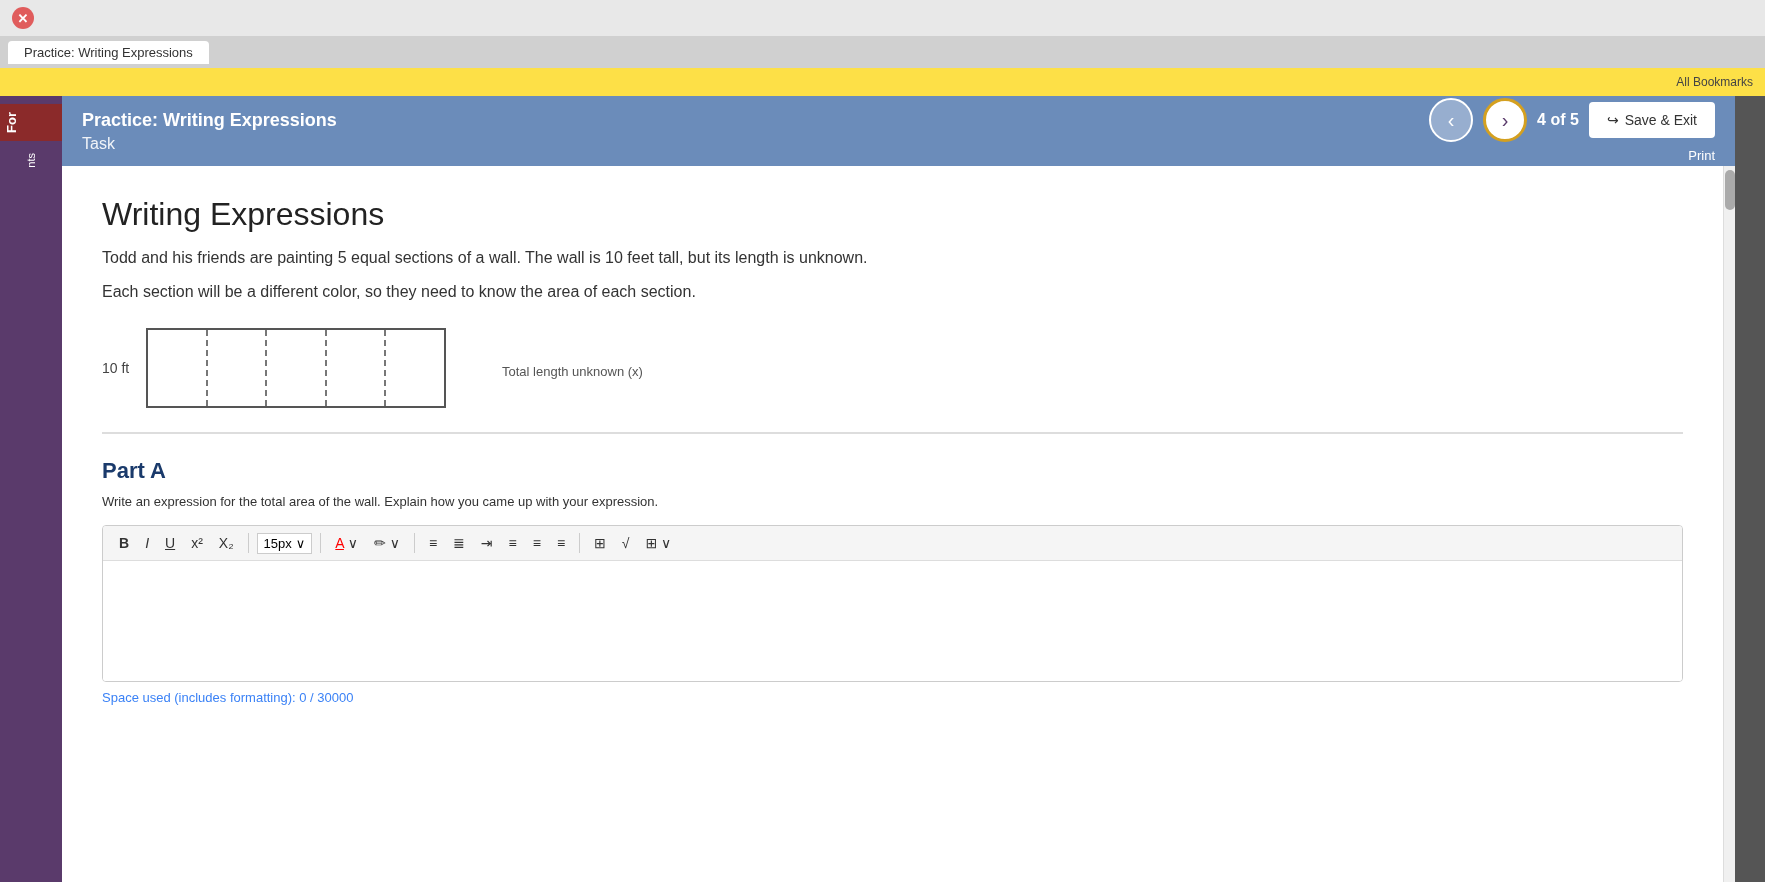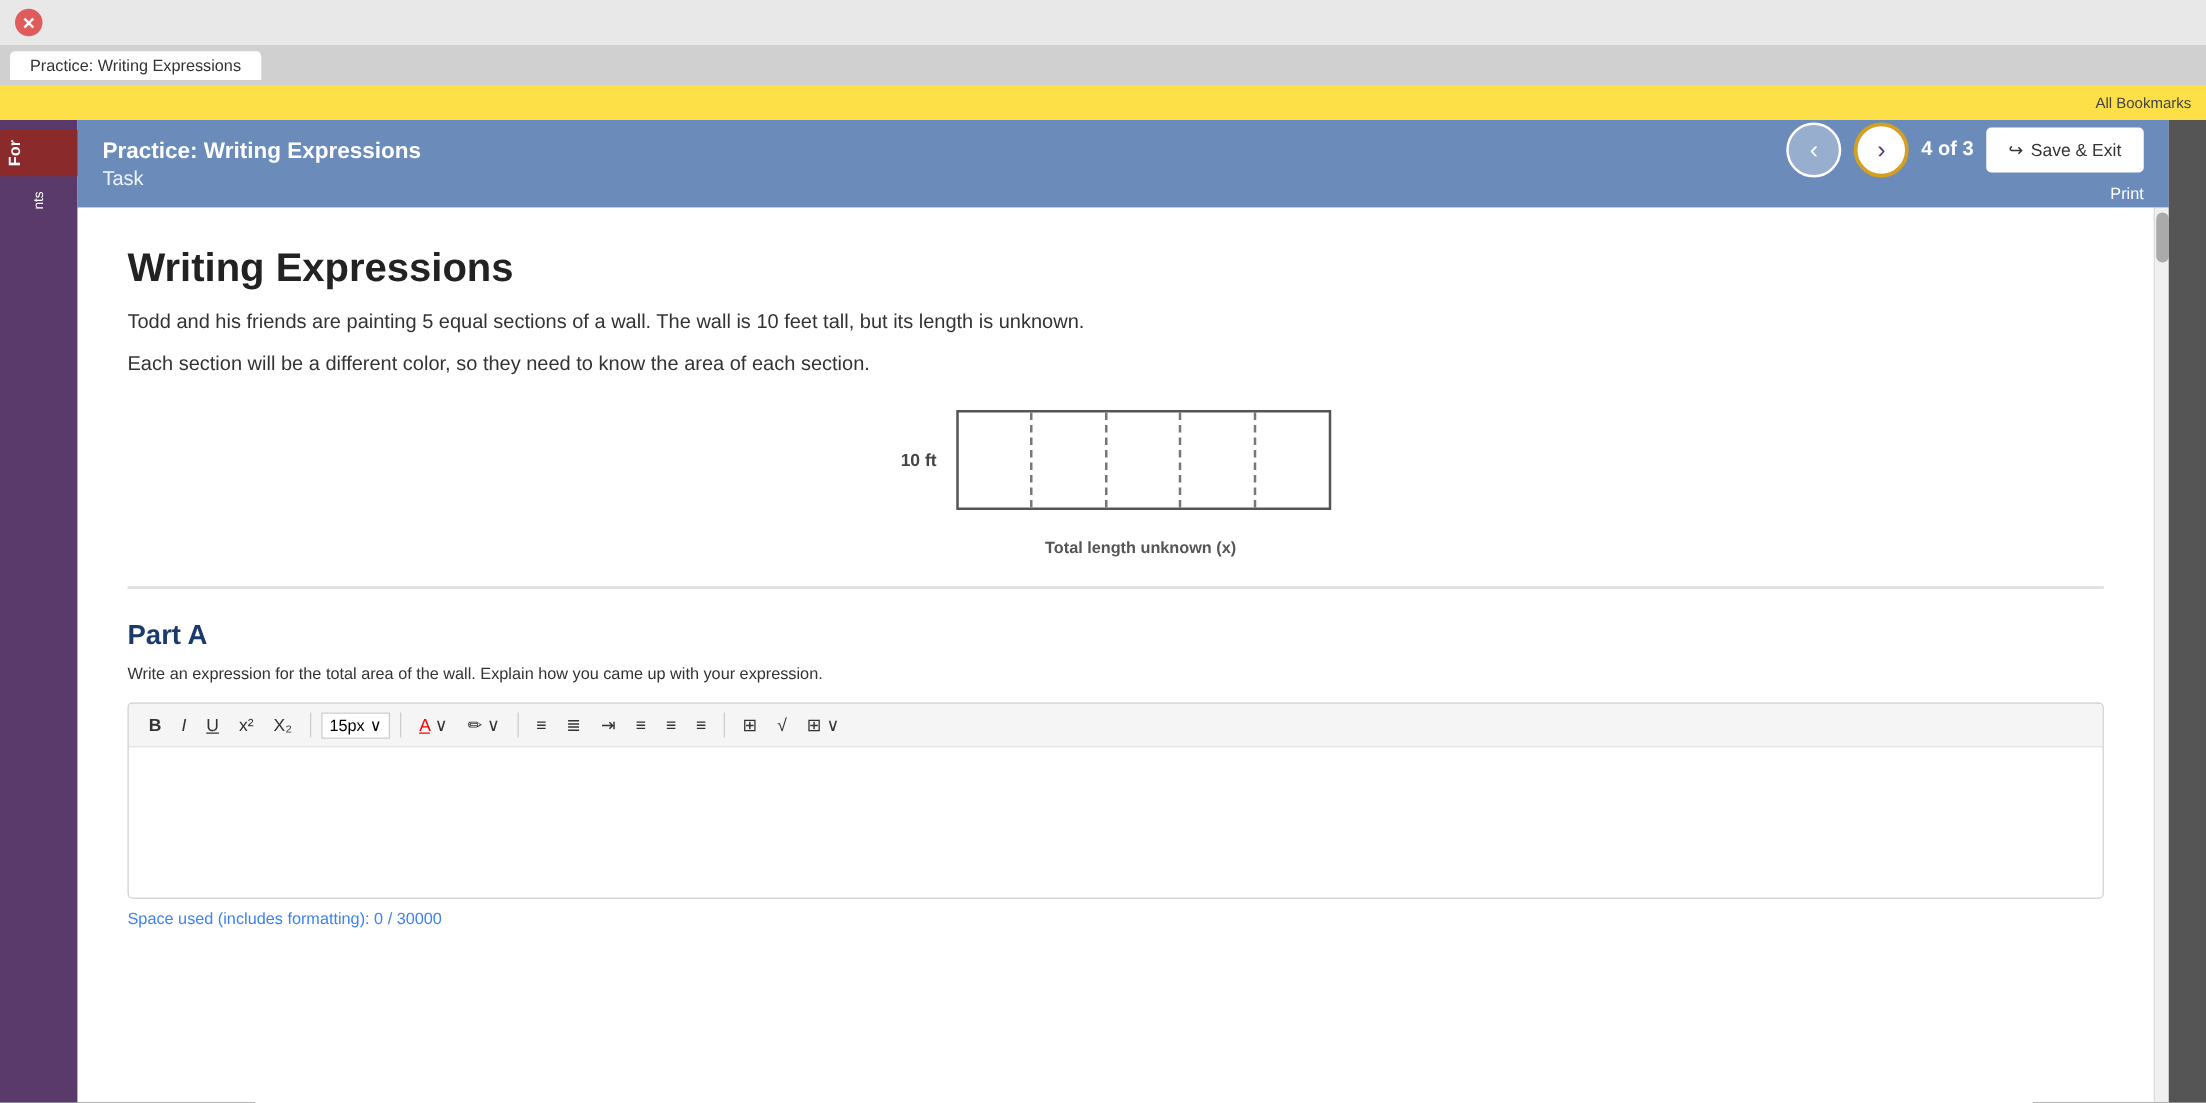--- a/index.html
+++ b/index.html
@@ -171,39 +171,37 @@
     
     .content-area {
       flex: 1;
       background: white;
       overflow-y: auto;
       padding: 30px 40px;
     }
 
     .writing-title {
       font-size: 32px;
-      font-weight: bold;
+      font-weight: normal;
       color: #222;
       margin-bottom: 12px;
     }
     .problem-text {
       font-size: 16px;
       color: #333;
       line-height: 1.6;
       margin-bottom: 8px;
     }
 
     
     .diagram-area {
       margin: 24px 0 0 0;
       display: flex;
       align-items: center;
       gap: 16px;
-      flex-direction: column;
-      font-weight: bold;
     }
     .diagram-row {
       display: flex;
       align-items: center;
       gap: 12px;
     }
     .ft-label {
       font-size: 14px;
       color: #444;
       min-width: 32px;
@@ -362,21 +360,21 @@
 
     <div class="top-nav">
       <div>
         <div class="practice-title">Practice: Writing Expressions</div>
         <div class="task-label">Task</div>
       </div>
       <div class="nav-right">
         <div class="nav-right-row">
           <button class="nav-btn">‹</button>
           <button class="nav-btn nav-btn-active">›</button>
-          <span class="page-counter">4 of 3</span>
+          <span class="page-counter">4 of 5</span>
           <button class="save-exit-btn">
             <span>↪</span>
             <span>Save &amp; Exit</span>
           </button>
         </div>
         <div>
           <span class="print-label">Print</span>
         </div>
       </div>
     </div>

